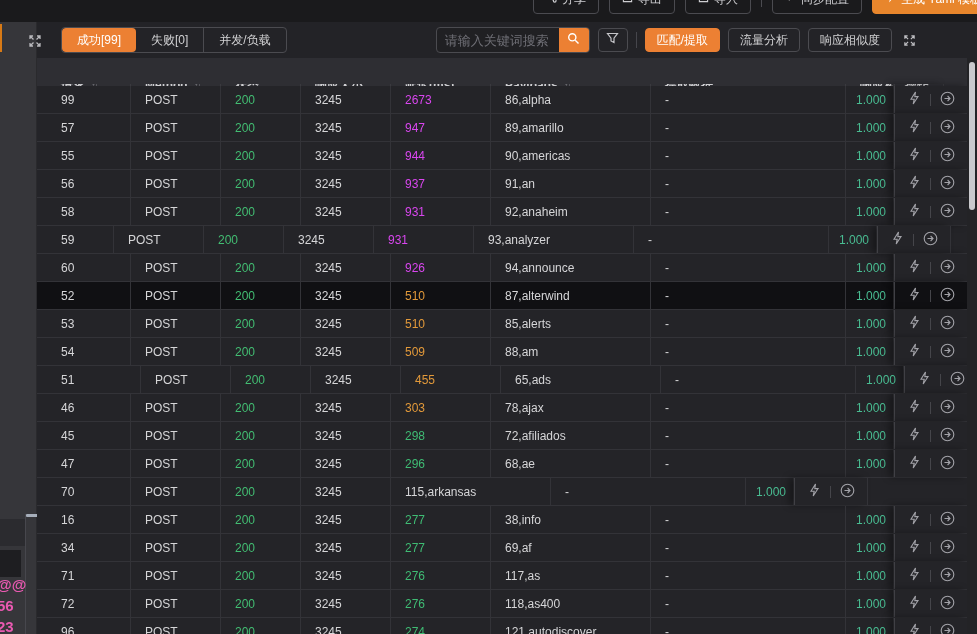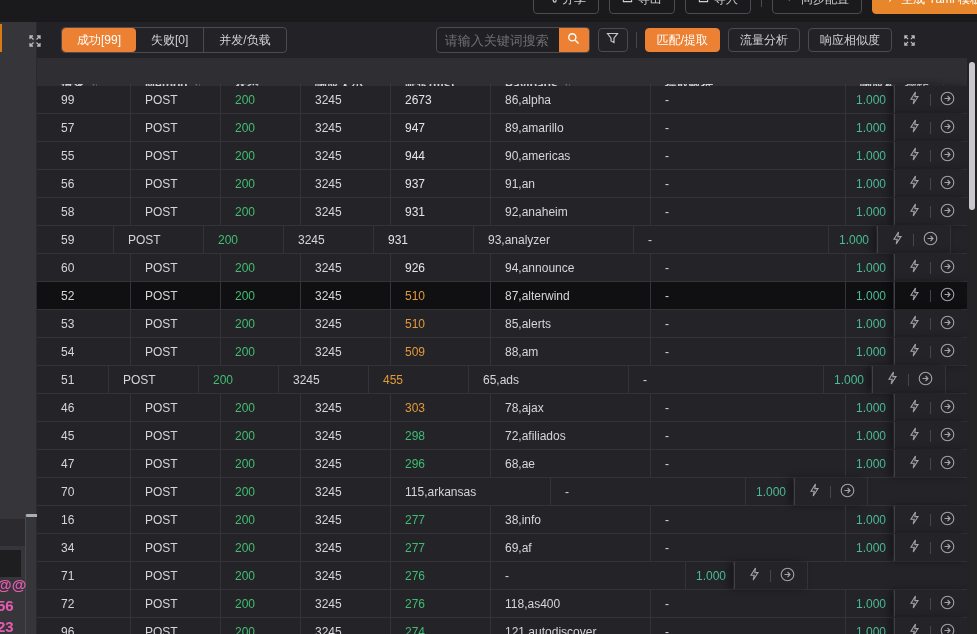--- a/index.html
+++ b/index.html
@@ -55,21 +55,21 @@
   .th{display:flex;align-items:center;gap:6px;box-sizing:border-box;padding-left:14px;
       border-right:1px solid #3a3a3f;overflow:hidden;white-space:nowrap;flex:none;margin-top:26px;}
   .th:first-child{padding-left:24px;}
   .tr{display:flex;height:28px;border-bottom:1px solid #333338;box-sizing:border-box;}
   .tr.selected{background:#101013;}
   .td{display:flex;align-items:center;box-sizing:border-box;padding-left:14px;
       border-right:1px solid #333338;overflow:hidden;white-space:nowrap;flex:none;color:#d6d6d8;}
   .td:first-child{padding-left:24px;}
   .td.sim{justify-content:flex-end;padding-right:7px;padding-left:0;color:#49bd92;}
   .status-green{color:#42bd72;}
-  .lat-default{color:#e5e5e5;}
+  .lat-default{color:#d946ef;}
   .lat-warn{color:#e2993a;}
   .lat-good{color:#3fbc74;}
   .col-actions{border-left:1px solid #404045;box-shadow:-5px 0 7px rgba(0,0,0,.35);background:inherit;
                padding-left:10px!important;gap:7px;}
   .thead .col-actions{background:#2e2e33;}
   .tr .col-actions{background:#242428;}
   .tr.selected .col-actions{background:#101013;}
   .act-btn{display:flex;align-items:center;justify-content:center;width:18px;height:18px;cursor:pointer;background:none;border:none;padding:0;}
   .act-div{width:1px;height:12px;background:#45454a;}
 
@@ -510,21 +510,21 @@
                 <span><svg width="15" height="15" viewBox="0 0 15 15">
                     <g stroke="#a2a2a8" fill="none" stroke-width="1.1">
                       <circle cx="7.5" cy="7.5" r="6.3"></circle>
                       <path d="M4.5 7.5h5.3M7.6 5 10 7.5 7.6 10"></path>
                     </g>
                   </svg></span>
               </button>
             </div>
           </div>
           <div class="tr">
-            <div class="td " style="width: 72px;">51</div>
+            <div class="td " style="width: 104px;">51</div>
             <div class="td " style="width: 90px;">POST</div>
             <div class="td status-green" style="width: 80px;">200</div>
             <div class="td " style="width: 90px;">3245</div>
             <div class="td lat-warn" style="width: 100px;">455</div>
             <div class="td " style="width: 160px;">65,ads</div>
             <div class="td " style="width: 195px;">-</div>
             <div class="td sim" style="width: 48px;">1.000</div>
             <div class="td col-actions" style="width: 74px;">
               <button class="act-btn">
                 <span><svg width="13" height="14" viewBox="0 0 13 14">
@@ -696,20 +696,21 @@
                   </svg></span>
               </button>
             </div>
           </div>
           <div class="tr">
             <div class="td " style="width: 94px;">71</div>
             <div class="td " style="width: 90px;">POST</div>
             <div class="td status-green" style="width: 80px;">200</div>
             <div class="td " style="width: 90px;">3245</div>
             <div class="td lat-good" style="width: 100px;">276</div>
+            <div class="td " style="width: 160px;">117,as</div>
             <div class="td " style="width: 195px;">-</div>
             <div class="td sim" style="width: 48px;">1.000</div>
             <div class="td col-actions" style="width: 74px;">
               <button class="act-btn">
                 <span><svg width="13" height="14" viewBox="0 0 13 14">
                     <path d="M7.5 1 3 8.2h3.2L5.2 13l4.8-7.4H6.8z" stroke="#a2a2a8" fill="none" stroke-width="1.1"></path>
                   </svg></span>
               </button>
               <span class="act-div"></span>
               <button class="act-btn">

